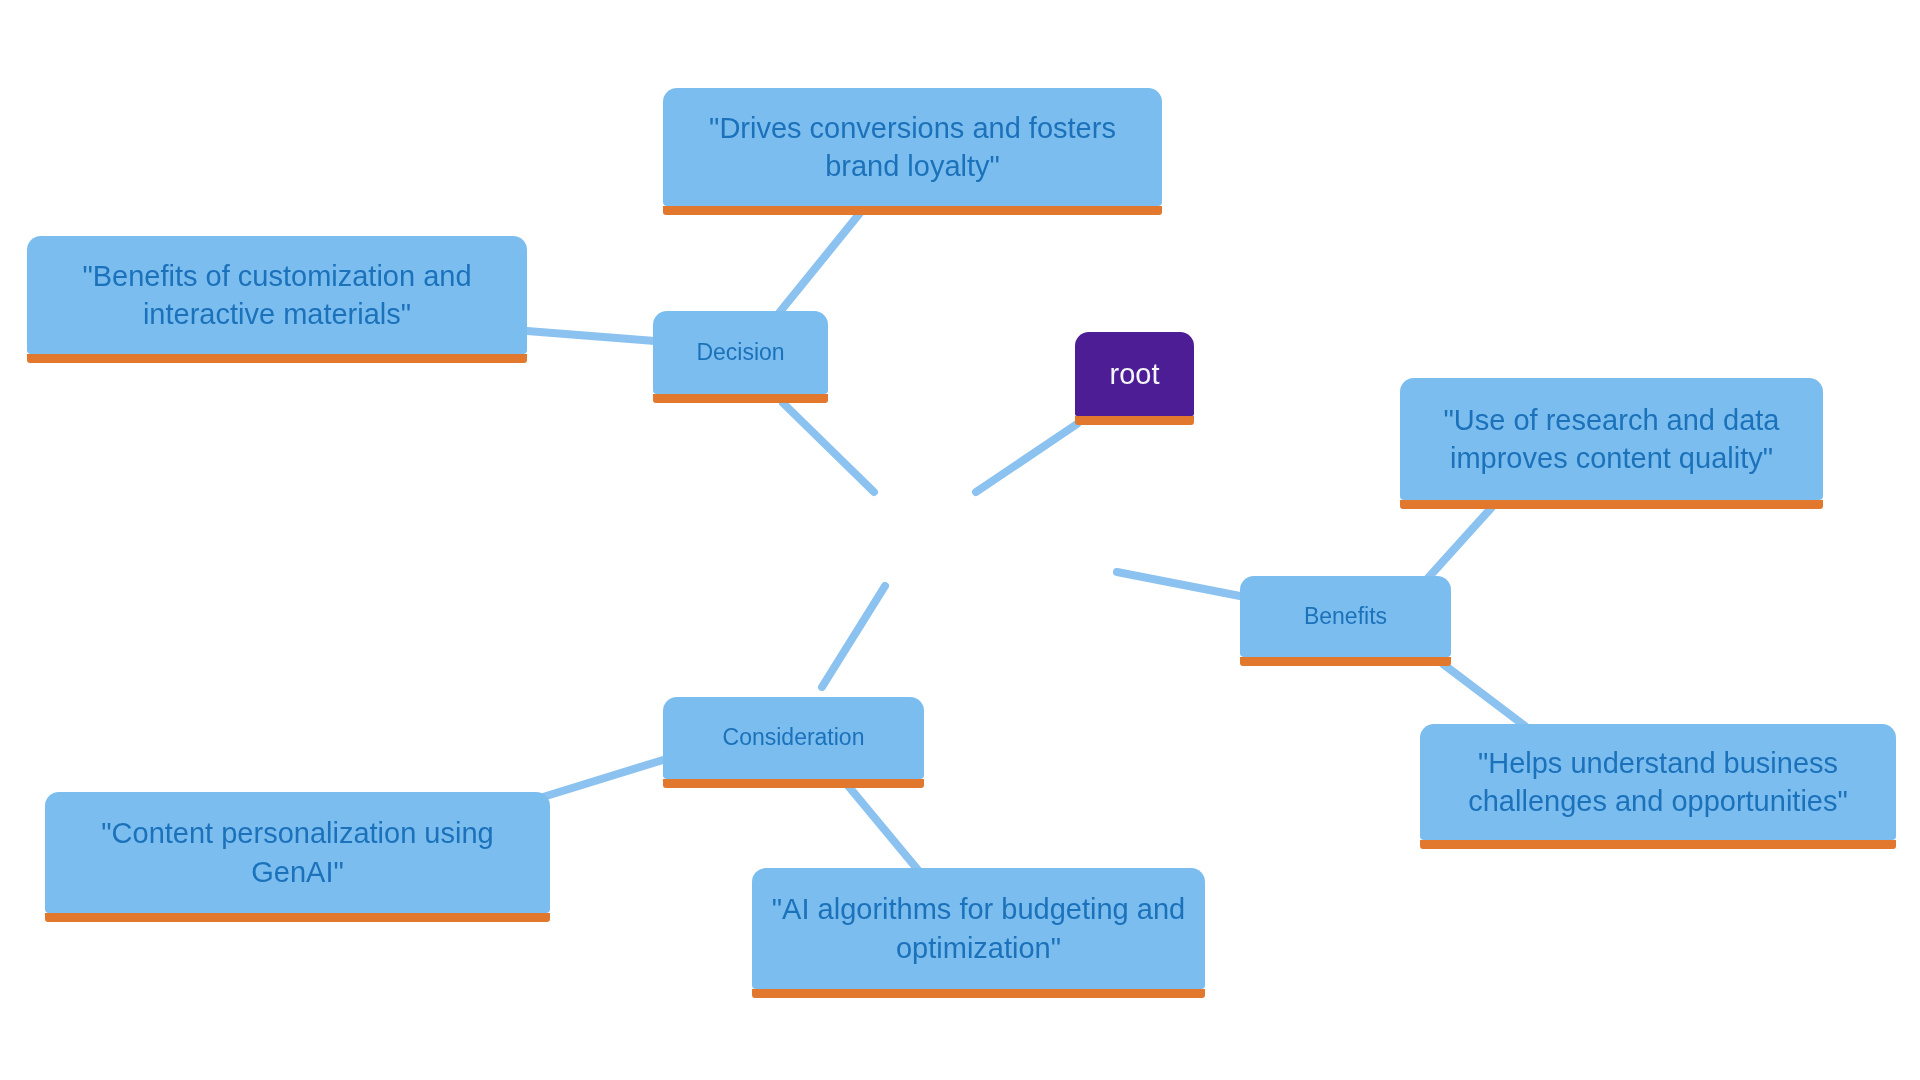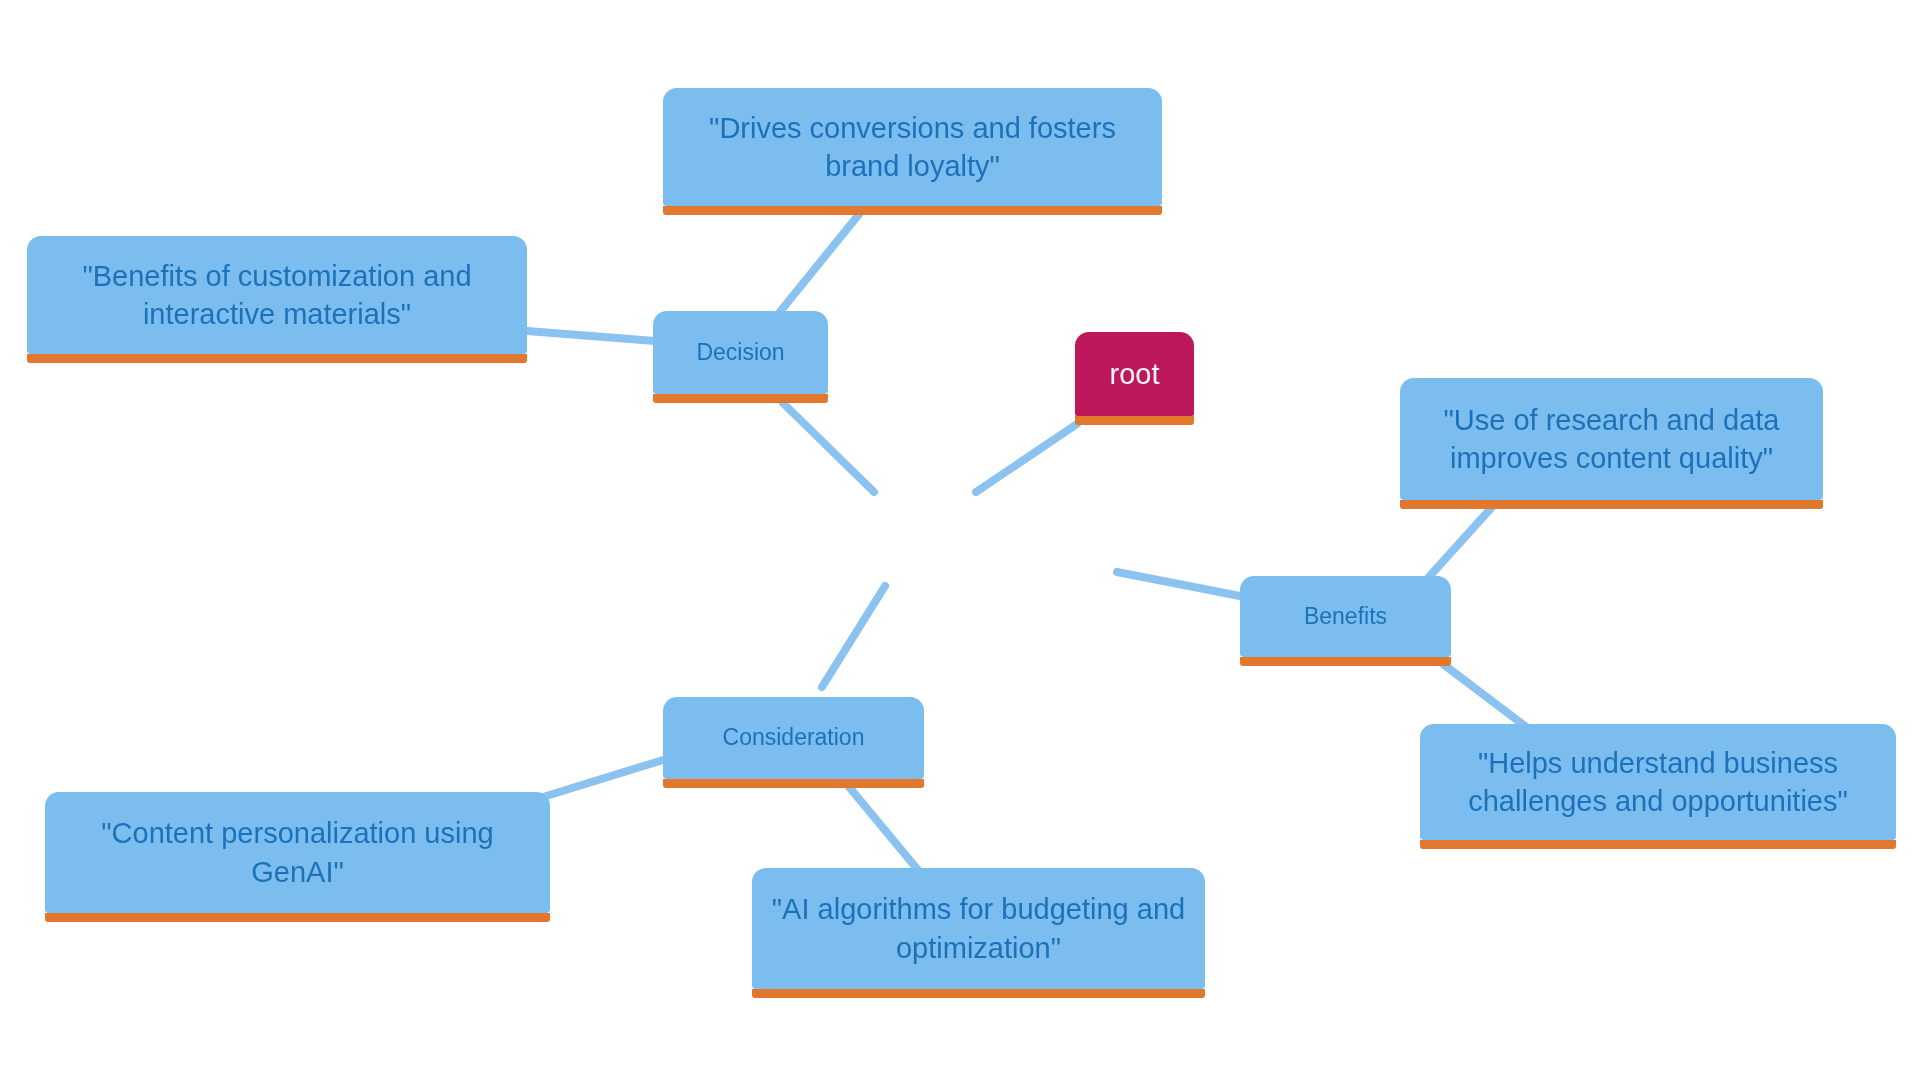--- a/index.html
+++ b/index.html
@@ -48,21 +48,21 @@
   .node .bar {
     position: absolute;
     left: 0; right: 0; bottom: 0;
     height: 9px;
     background: #E2772E;
     border-radius: 0 0 3px 3px;
   }
   .node.leaf .box   { font-size: 29px; line-height: 1.32; font-weight: 500; }
   .node.branch .box { font-size: 23px; line-height: 1.2;  font-weight: 500; }
   .node.root .box {
-    background: #be185d;
+    background: #4c1d95;
     color: #F4F5F9;
     font-size: 29px;
     font-weight: 400;
     border-radius: 14px 14px 2px 2px;
   }
 </style>
 </head>
 <body>
 
 <div id="stage">

